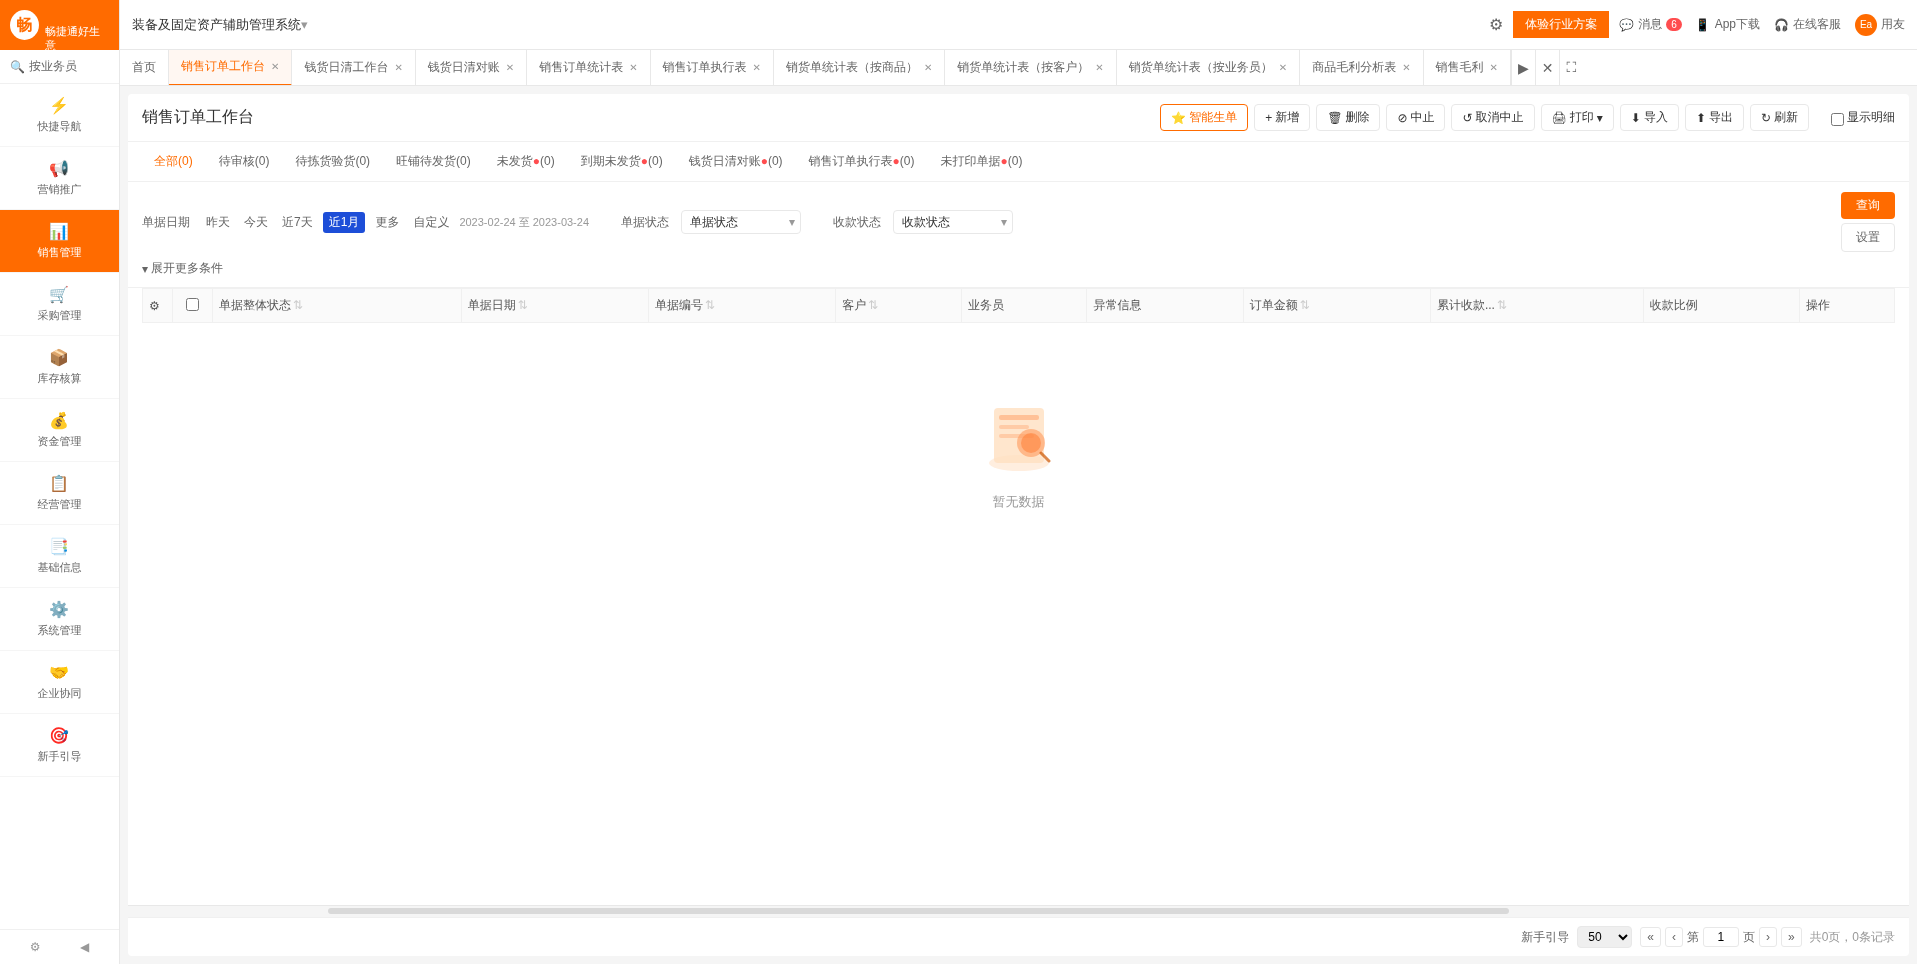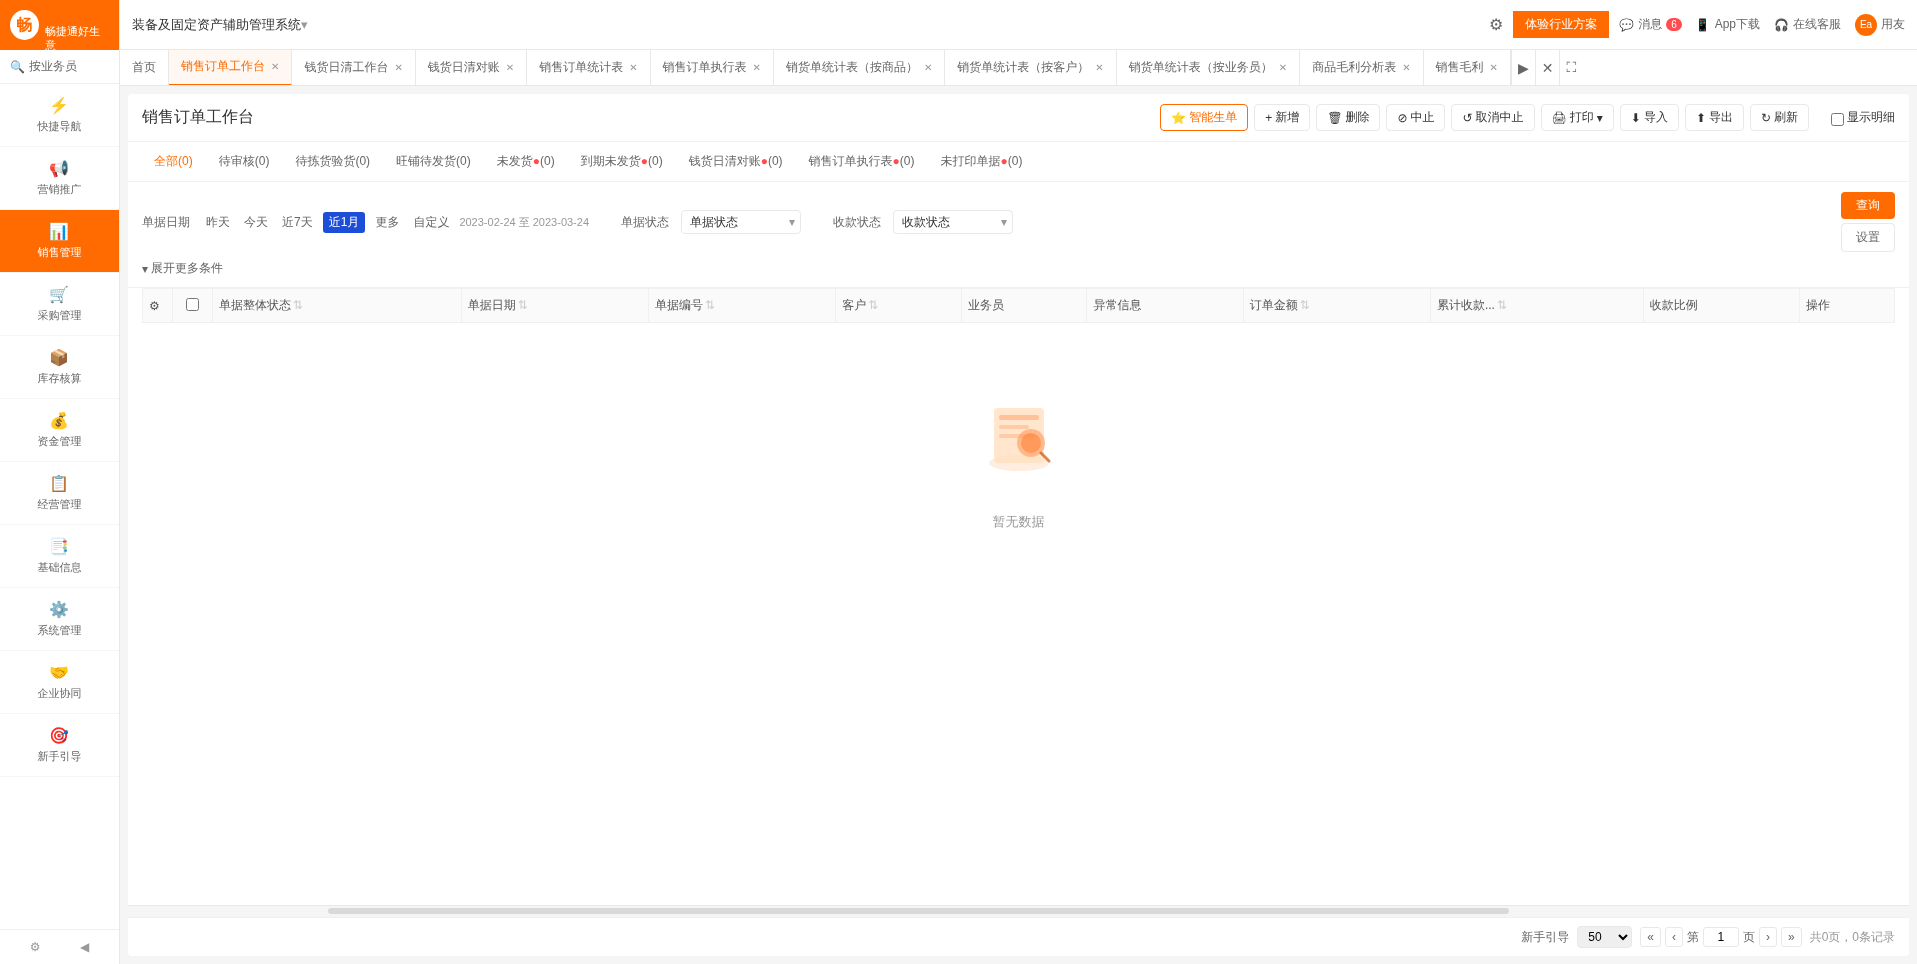--- a/index.html
+++ b/index.html
@@ -83,21 +83,21 @@
     
     .table-wrap { flex: 1; overflow: auto; padding: 0 14px; }
     table { width: 100%; border-collapse: collapse; font-size: 12px; }
     thead th { background: #fafafa; border: 1px solid #f0f0f0; padding: 8px 6px; text-align: left; font-weight: 500; color: #555; white-space: nowrap; }
     thead th .sort { color: #ccc; margin-left: 2px; }
     tbody td { border: 1px solid #f5f5f5; padding: 8px 6px; color: #333; }
     .th-checkbox { width: 40px; text-align: center; }
     .th-settings { width: 30px; }
 
     
-    .empty-state { display: flex; flex-direction: column; align-items: center; justify-content: center; padding: 60px 0; gap: 20px; }
+    .empty-state { display: flex; flex-direction: column; align-items: center; justify-content: center; padding: 60px 0; }
     .empty-icon { width: 100px; height: 100px; position: relative; }
     .empty-text { color: #999; font-size: 13px; margin-top: 10px; }
 
     
     .pagination { display: flex; align-items: center; justify-content: flex-end; padding: 8px 14px; border-top: 1px solid #f0f0f0; gap: 8px; }
     .page-size-label { color: #666; font-size: 12px; }
     .page-size-select { border: 1px solid #e8e8e8; border-radius: 4px; padding: 2px 6px; font-size: 12px; }
     .page-nav { display: flex; align-items: center; gap: 4px; }
     .page-nav-btn { padding: 2px 6px; cursor: pointer; color: #666; border: 1px solid #e8e8e8; border-radius: 3px; background: #fff; font-size: 12px; }
     .page-input { border: 1px solid #e8e8e8; border-radius: 3px; width: 36px; text-align: center; padding: 2px; font-size: 12px; }

